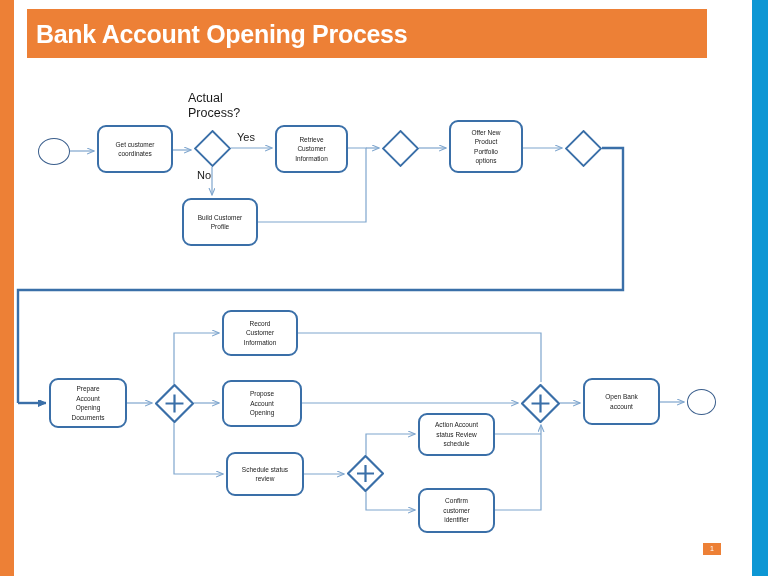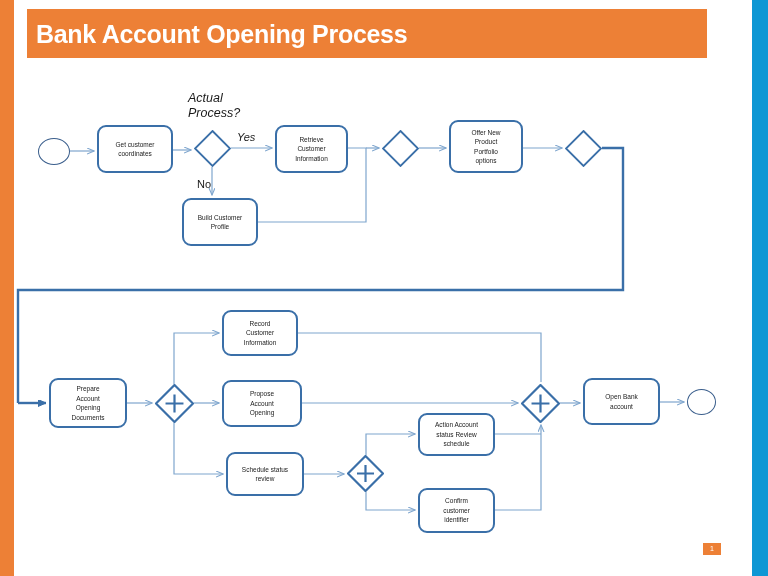--- a/index.html
+++ b/index.html
@@ -29,21 +29,21 @@
         text-align:center;color:#1a1a1a;font-family:"Liberation Sans",sans-serif;}
   .task{border:2px solid #3A6FA8;border-radius:9px;background:#ffffff;
         font-size:6.5px;line-height:9.5px;padding:2px 3px;}
   .event{border:1.6px solid #3A5E8C;border-radius:50%;background:#ffffff;}
   .gw{background:transparent;}
   .gw svg{position:absolute;left:0;top:0;}
 
   .flow-label{position:absolute;color:#1a1a1a;font-size:11px;line-height:14px;
         font-family:"Liberation Sans",sans-serif;}
   .question-label{position:absolute;color:#1a1a1a;font-size:12.5px;line-height:15px;
-        font-family:"Liberation Sans",sans-serif;font-style:italic;}
+        font-family:"Liberation Sans",sans-serif;}
 </style>
 </head>
 <body>
 
 <div id="slide">
 
   <div class="band-left"></div>
   <div class="band-right"></div>
 
   <div class="title-bar"></div>
@@ -87,22 +87,22 @@
     <g fill="none" stroke="#3A6FA8" stroke-width="2.4">
       <path d="M602,148 L623,148 L623,290 L18,290 L18,403"></path>
       <path d="M18,403 L46,403" marker-end="url(#ahT)"></path>
     </g>
   </svg>
 
   <div class="question-label" style="left:188px;top:91px;">
     <div>Actual</div>
     <div>Process?</div>
   </div>
-  <div class="flow-label" style="left:237px;top:130px;font-style:italic;">Yes</div>
-  <div class="flow-label" style="left:197px;top:168px;margin-top:9px;">No</div>
+  <div class="flow-label" style="left:237px;top:130px;">Yes</div>
+  <div class="flow-label" style="left:197px;top:168px;">No</div>
 
   <div id="nodes">
       <div class="node event" style="left: 38px; top: 138px; width: 32px; height: 27px;"></div>
       <div class="node task" style="left: 97px; top: 125px; width: 76px; height: 48px;">
         <span>Get customer<br>coordinates</span>
       </div>
       <div class="node gw" style="left: 194px; top: 130px; width: 37px; height: 37px;">
         <svg width="37" height="37" viewBox="0 0 37 37">
           <polygon points="18.5,1 36,18.5 18.5,36 1,18.5" fill="#fff" stroke="#3A6FA8" stroke-width="1.8"></polygon>
         </svg>

